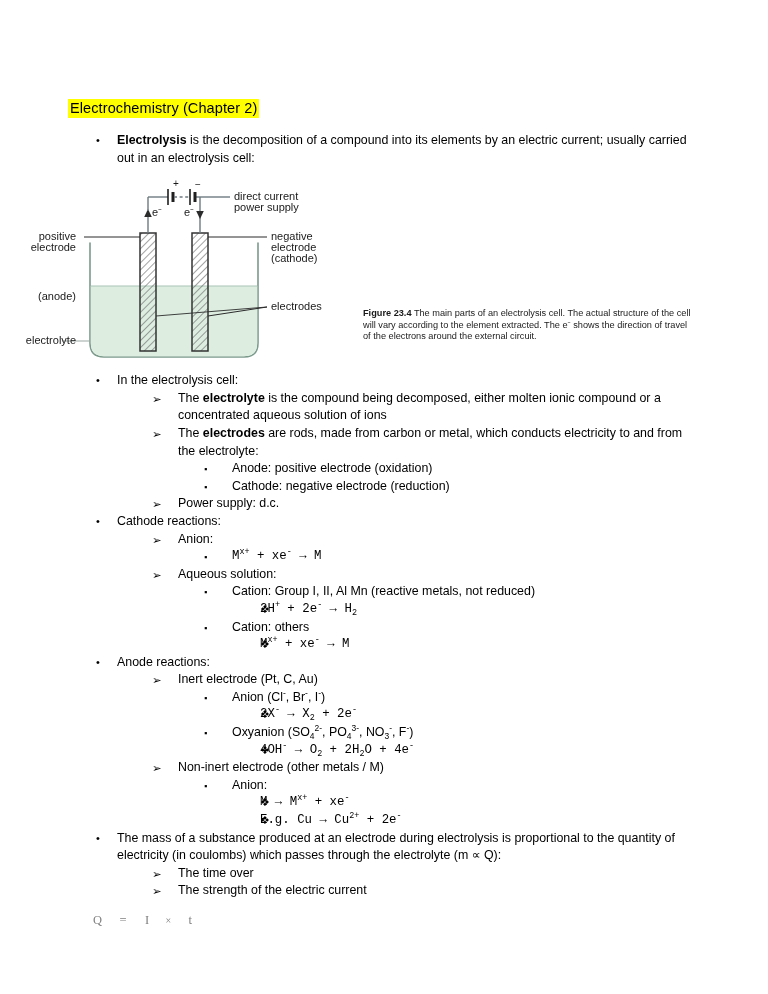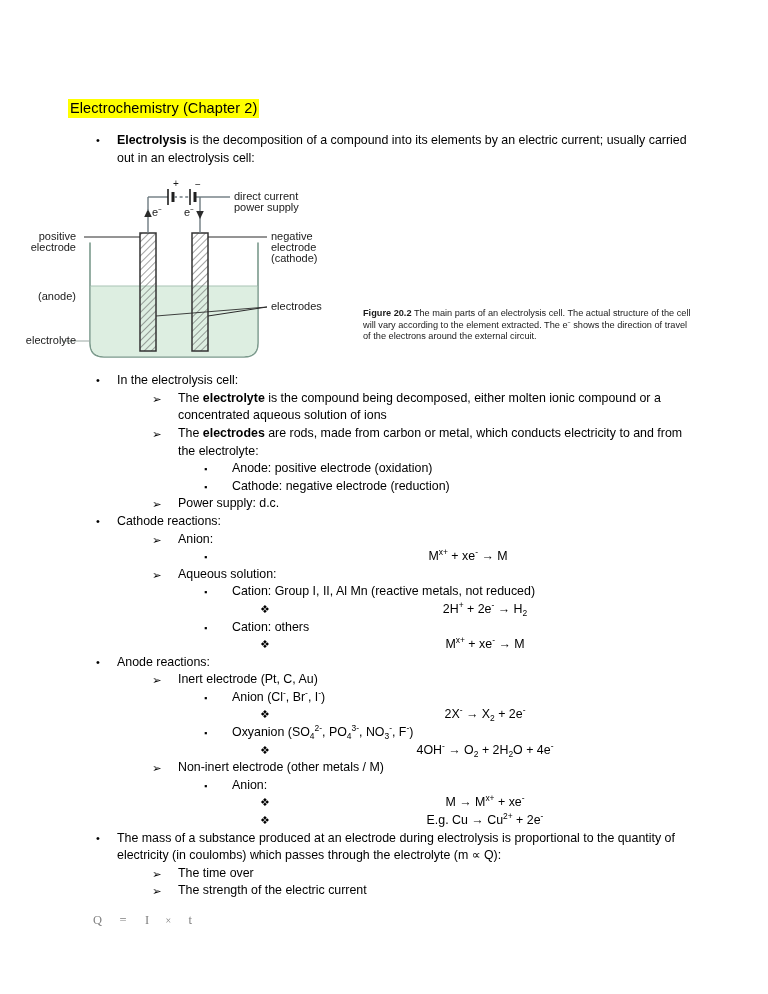--- a/index.html
+++ b/index.html
@@ -43,21 +43,21 @@
   .lvl3 .tx{margin-left:28px;}
   .lvl3 .mk{font-size:9px;line-height:19px;}
 
   .lvl4{margin-left:260px;width:450px;}
   .lvl4 .tx{}
   .lvl4 .mk{font-family:"DejaVu Sans",sans-serif;font-size:11px;line-height:18.5px;}
 
   b{font-weight:bold;margin-top:12px;}
   sup{font-size:.68em;vertical-align:super;line-height:0;}
   sub{font-size:.68em;vertical-align:sub;line-height:0;}
-  .arw{font-family:Liberation Sans, sans-serif;text-align:center;}
+  .arw{font-family:Liberation Mono, monospace;}
 
   
   .figure-block{position:absolute;top:185px;left:0;width:768px;height:188px;}
   .fig-caption{position:absolute;left:363px;top:123px;width:330px;
                font-size:9.2px;line-height:11.6px;color:#1a1a1a;
                font-family:"Liberation Sans",sans-serif;}
   .fig-caption b{font-weight:bold;}
 
   .diagram{position:absolute;left:62px;top:0;width:300px;height:188px;}
   .diagram svg{display:block;}
@@ -286,21 +286,21 @@
 
       <div class="dlabel" style="left:209px;top:46px;">negative</div>
       <div class="dlabel" style="left:209px;top:57px;">electrode</div>
       <div class="dlabel" style="left:209px;top:68px;">(cathode)</div>
 
       <div class="dlabel" style="left:209px;top:116px;">electrodes</div>
       <div class="dlabel" style="left:-56px;top:150px;text-align:right;width:70px;">electrolyte</div>
     </div>
 
     <div class="fig-caption">
-      <b>Figure 20.2</b><span>  The main parts of an electrolysis cell. The actual structure of the cell will vary according to the element extracted. The e⁻ shows the direction of travel of the electrons around the external circuit.</span>
+      <b>Figure 23.4</b><span>  The main parts of an electrolysis cell. The actual structure of the cell will vary according to the element extracted. The e⁻ shows the direction of travel of the electrons around the external circuit.</span>
     </div>
   </div>
 
   <div class="qformula">
     <span>Q</span><span class="qf-eq">=</span><span class="qf-i">I</span><span class="qf-x">×</span><span class="qf-t">t</span>
   </div>
 
 </div>
 
 </body></html>

